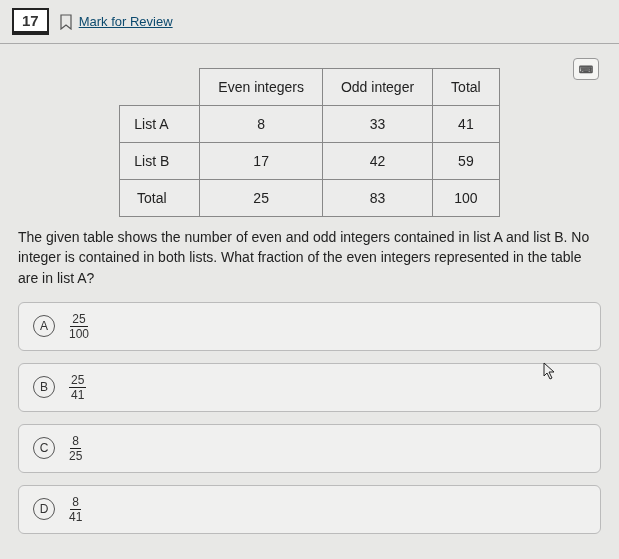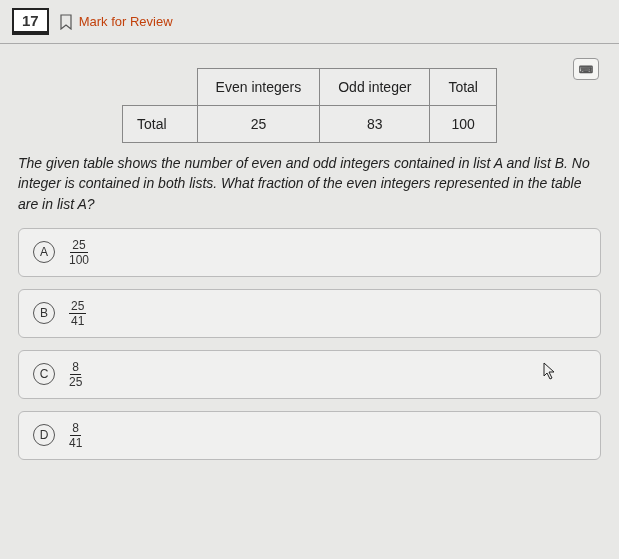--- a/index.html
+++ b/index.html
@@ -27,21 +27,22 @@
       font-size: 15px;
       margin-right: 10px;
     }
     .bookmark {
       width: 14px;
       height: 16px;
       margin-right: 6px;
     }
     .mark-text {
       font-size: 13px;
-      color: #c2410c;
+      color: #0c4a6e;
+      text-decoration: underline;
     }
     .calc-btn {
       position: absolute;
       right: 20px;
       top: 58px;
       width: 26px;
       height: 22px;
       border: 1px solid #999;
       border-radius: 4px;
       background: #f5f5f3;
@@ -70,21 +71,20 @@
       background: rgba(255,255,255,0.2);
     }
     th { font-weight: normal; }
     .rowhead { text-align: left; padding-left: 14px; padding-right: 30px; }
     .corner { border-top: 1px solid transparent; border-left: 1px solid transparent; background: transparent;}
     .prompt {
       font-size: 14px;
       color: #222;
       padding: 10px 18px 14px 18px;
       line-height: 1.45;
-      font-style: italic;
     }
     .choices {
       padding: 0 18px;
     }
     .choice {
       border: 1px solid #bbb;
       border-radius: 6px;
       background: rgba(255,255,255,0.35);
       margin-bottom: 12px;
       padding: 10px 14px;
@@ -139,20 +139,32 @@
 <div class="table-wrap">
   <table>
     <tbody>
         <tr>
       <th class="corner"></th>
       <th>Even integers</th>
       <th>Odd integer</th>
       <th>Total</th>
     </tr>
     <tr>
+      <td class="rowhead">List A</td>
+      <td>8</td>
+      <td>33</td>
+      <td>41</td>
+    </tr>
+    <tr>
+      <td class="rowhead">List B</td>
+      <td>17</td>
+      <td>42</td>
+      <td>59</td>
+    </tr>
+    <tr>
       <td class="rowhead" style="text-align:center">Total</td>
       <td>25</td>
       <td>83</td>
       <td>100</td>
     </tr>
   </tbody>
     </table>
 </div>
 
 <div class="prompt">The given table shows the number of even and odd integers contained in list A and list B. No integer is contained in both lists. What fraction of the even integers represented in the table are in list A?</div>

